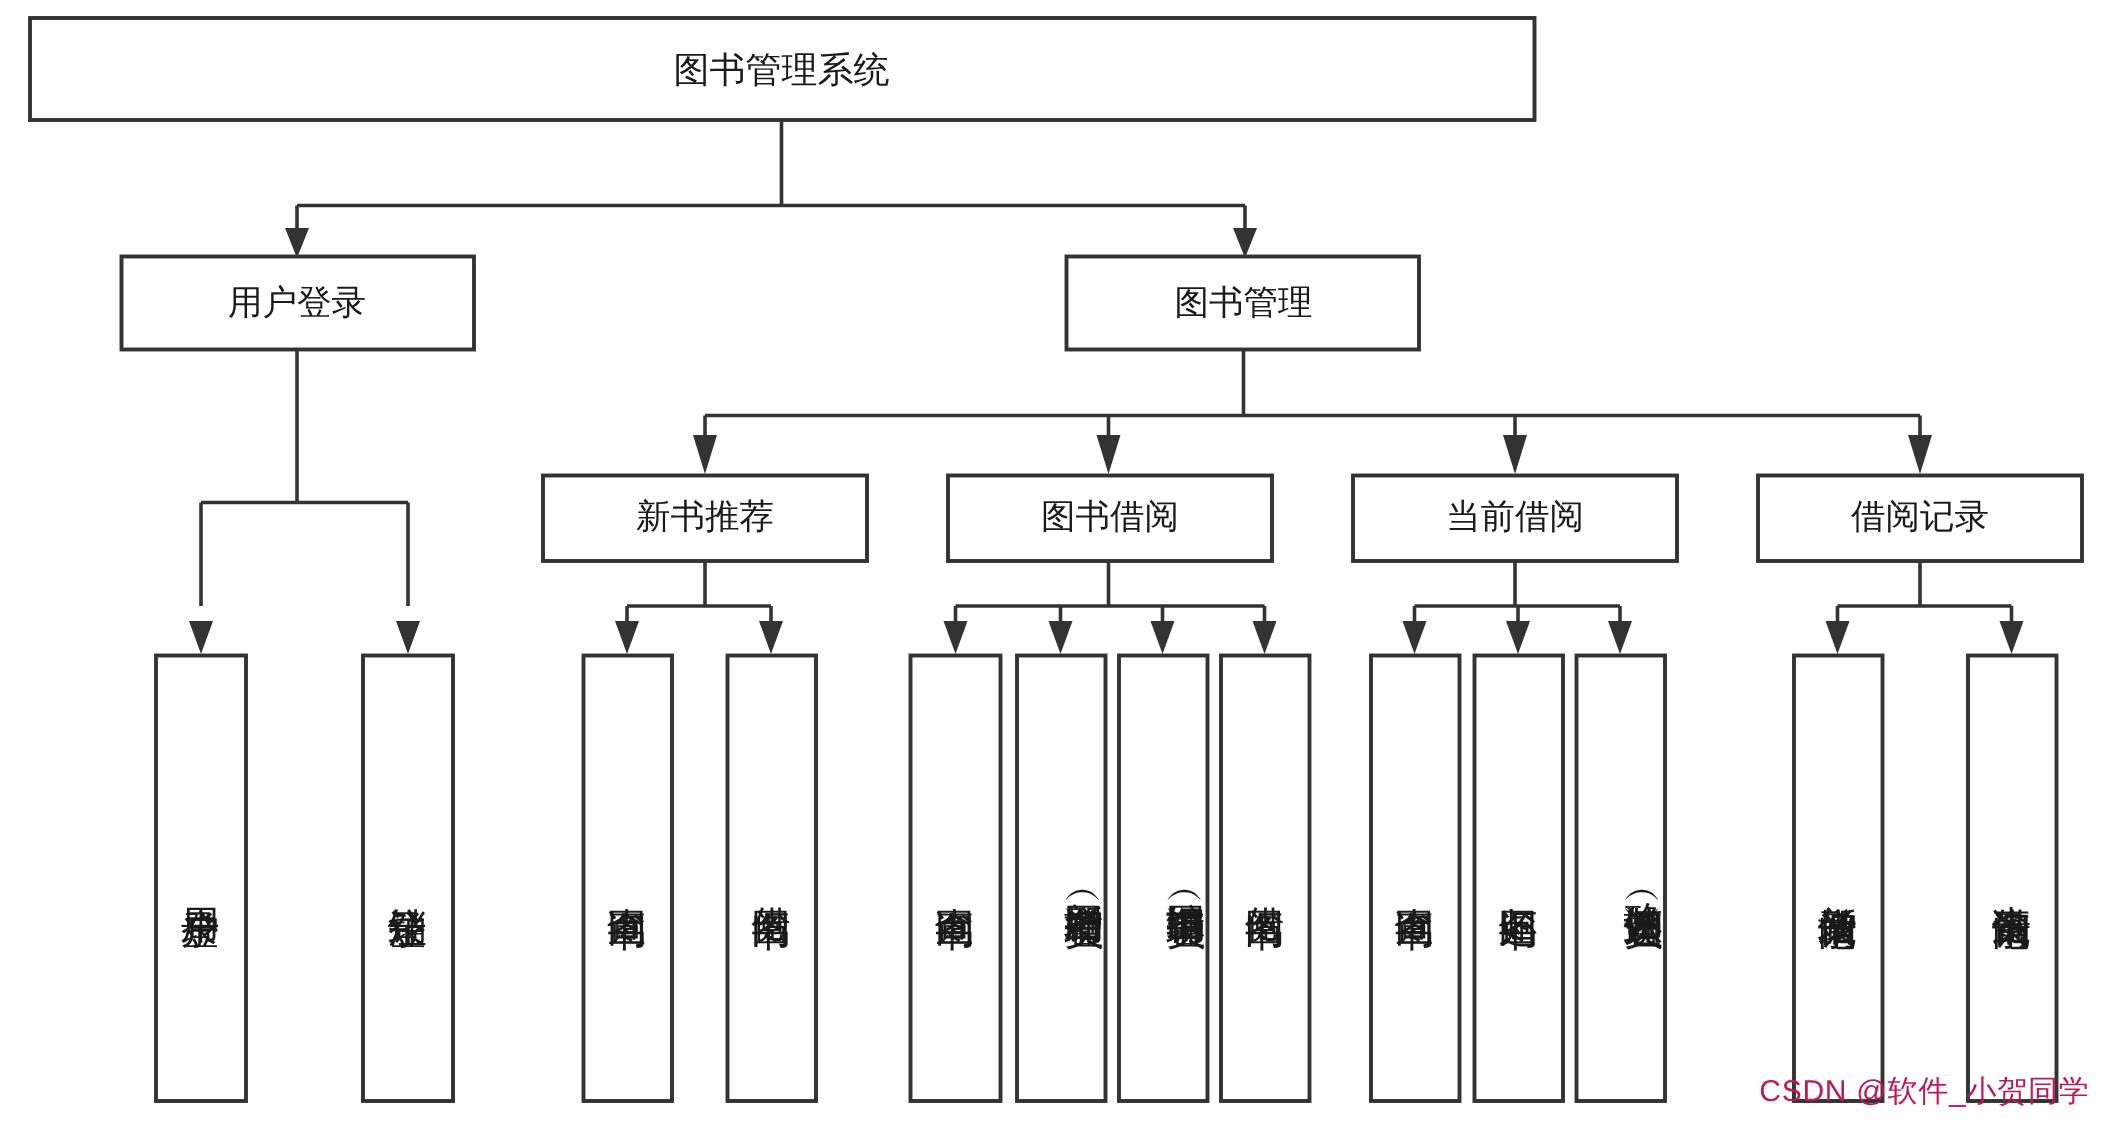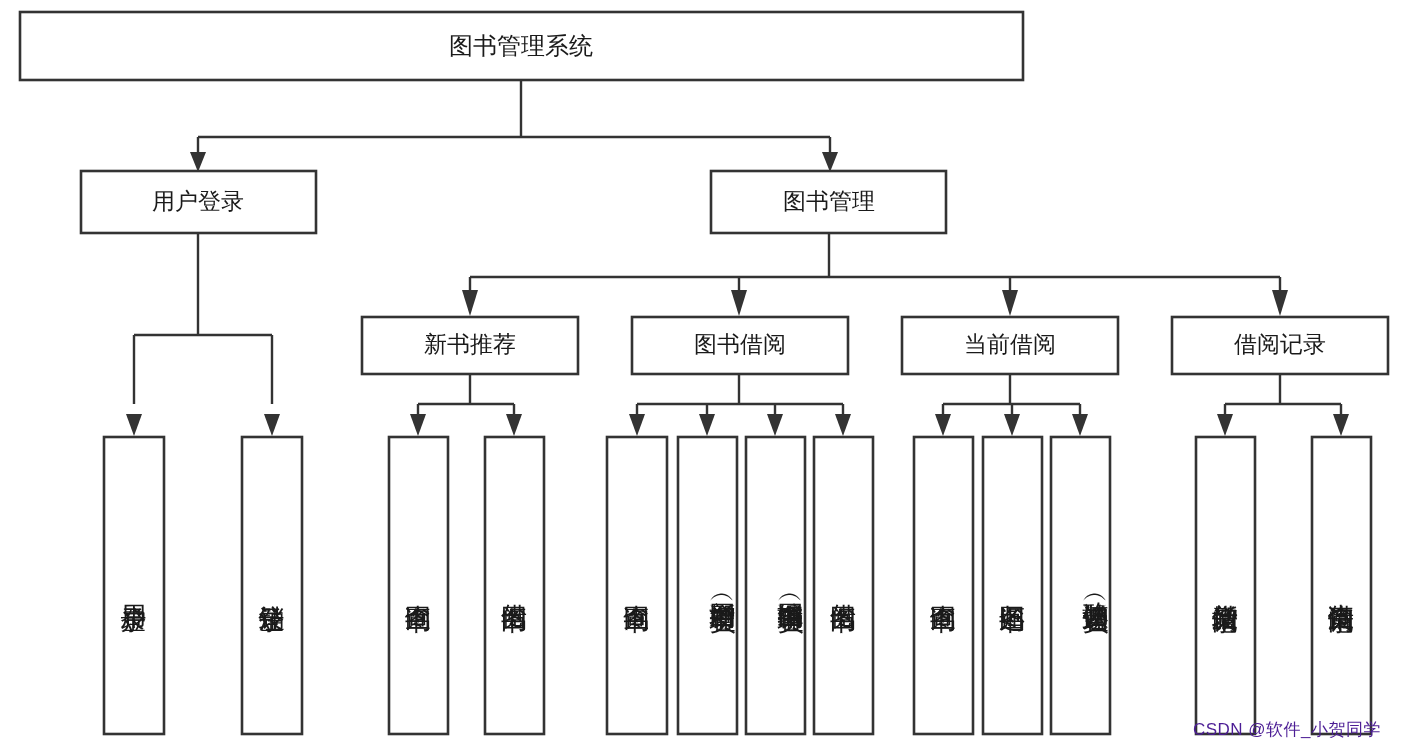--- a/index.html
+++ b/index.html
@@ -58,25 +58,25 @@
     font-family: "Liberation Sans", "DejaVu Sans", sans-serif;
     font-size: 26px;
     line-height: 1.08;
     color: #1a1a1a;
     letter-spacing: 1px;
     text-align: center;
     pointer-events: none;
   }
   .watermark {
     position: absolute;
-    right: 24px;
+    right: 12px;
     bottom: 6px;
     font-family: "Liberation Sans", "DejaVu Sans", sans-serif;
-    font-size: 17px;
-    color: #4c1d95;
+    font-size: 20px;
+    color: #be185d;
     letter-spacing: 0.5px;
     white-space: nowrap;
   }
 </style>
 </head>
 <body>
 
 <div id="stage">
 
   <svg id="diagram" viewBox="0 0 1405 747">

